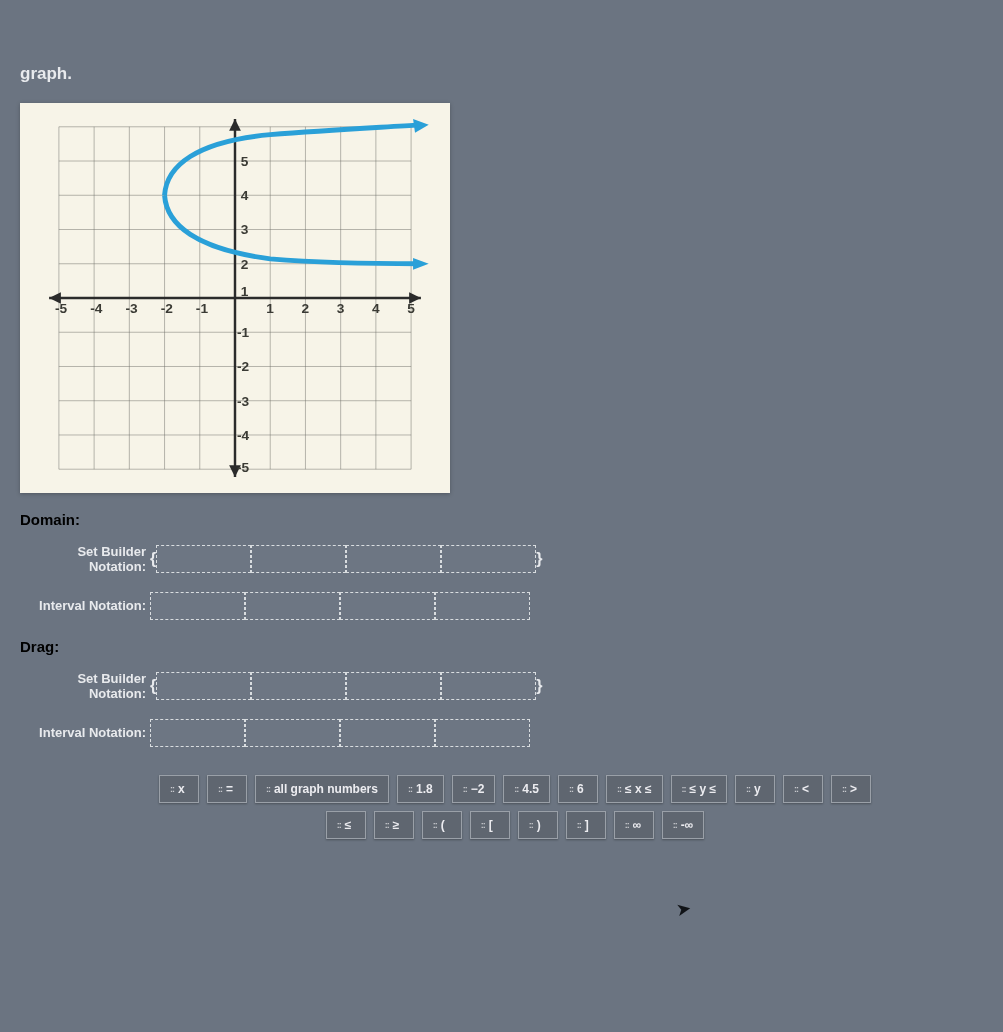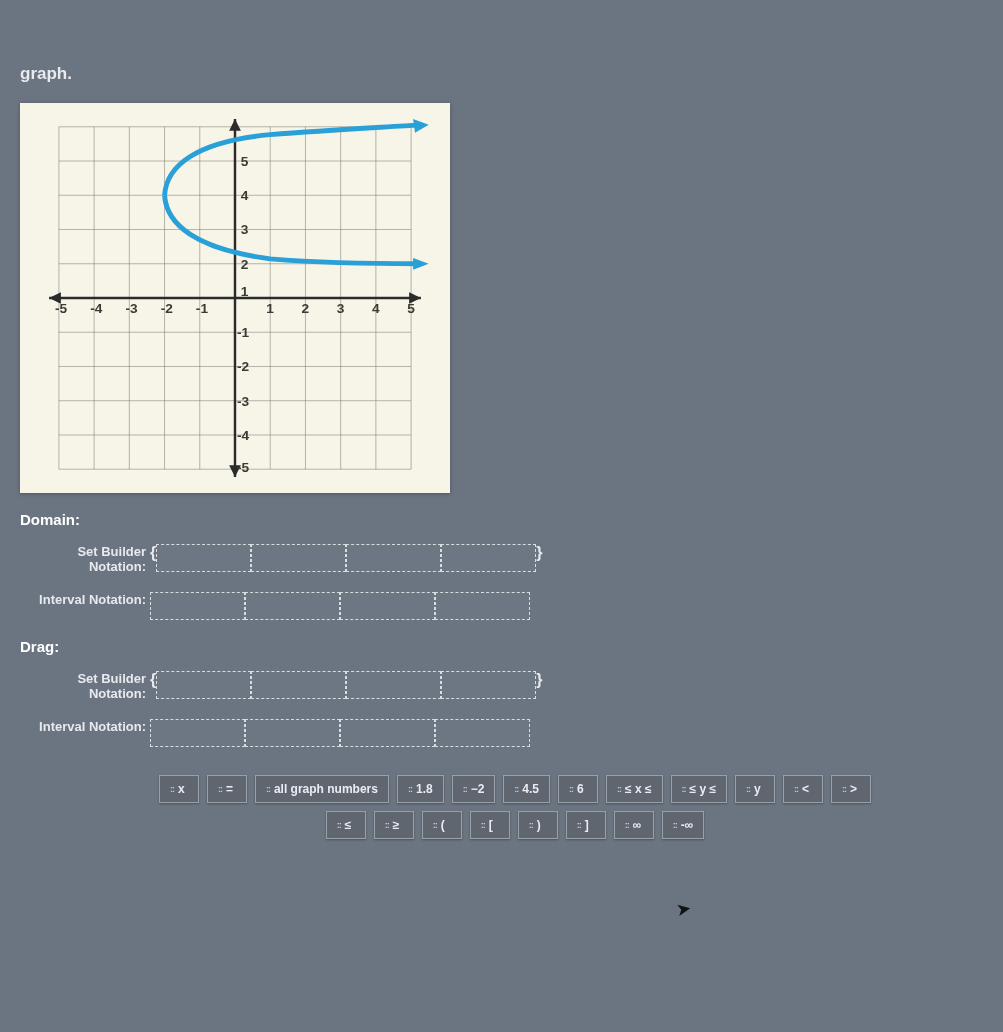--- a/index.html
+++ b/index.html
@@ -27,26 +27,26 @@
     margin-bottom: 18px;
     box-shadow: 0 1px 4px rgba(0,0,0,0.25);
   }
   .graph {
     width: 100%;
     height: 100%;
   }
   .section-heading {
     font-size: 15px;
     font-weight: bold;
-    color: #ffffff;
+    color: #000000;
     margin: 16px 0 16px 0;
   }
   .row {
     display: flex;
-    align-items: flex-start;
+    align-items: center;
     margin-bottom: 18px;
   }
   .row-label {
     font-size: 13px;
     font-weight: bold;
     color: #e8eaed;
     width: 130px;
     text-align: right;
     padding-right: 4px;
   }

